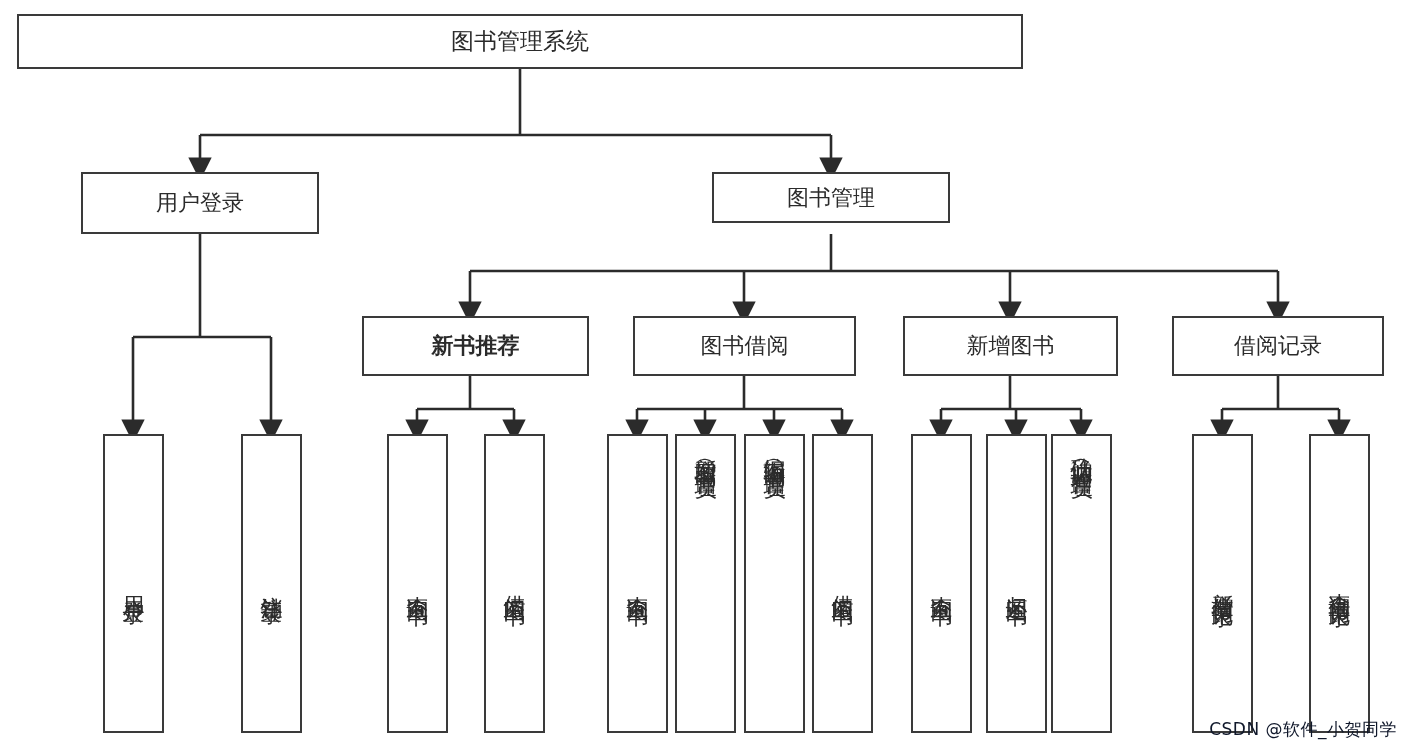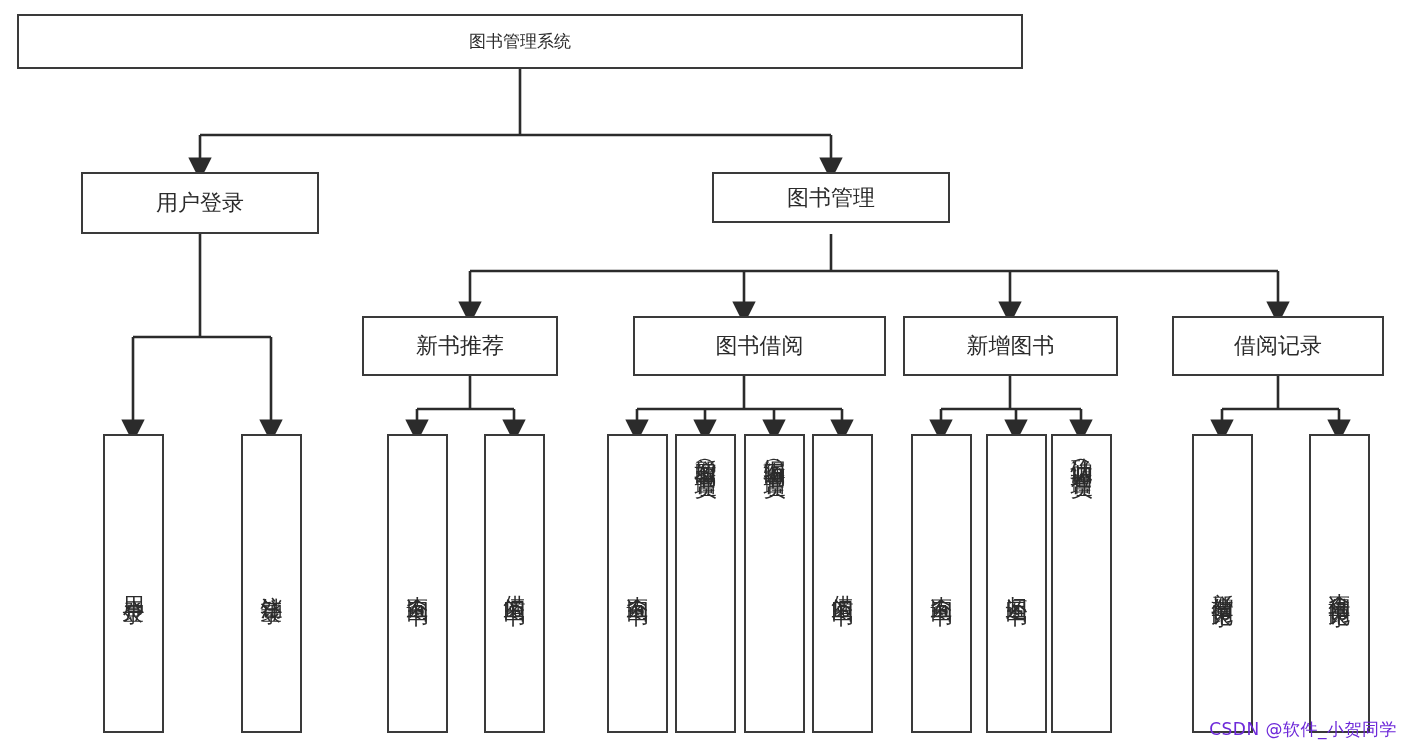--- a/index.html
+++ b/index.html
@@ -34,21 +34,21 @@
     align-items: center;
     justify-content: center;
   }
   .node .label {
     color: #2b2b2b;
     line-height: 1.15;
     text-align: center;
     white-space: nowrap;
   }
   
-  .node.root .label { font-size: 17px; }
+  .node.root .label { font-size: 23px; }
   
   .node.mid .label { font-size: 22px; }
   
   .node.leaf {
     align-items: flex-start;
     justify-content: center;
     padding-top: 4px;
   }
   .node.leaf.centered {
     align-items: center;
@@ -60,21 +60,21 @@
     font-size: 22px;
     letter-spacing: 3px;
     line-height: 1;
     white-space: nowrap;
   }
   .watermark {
     position: absolute;
     right: 8px;
     bottom: 6px;
     font-size: 17px;
-    color: #6d28d9;
+    color: #0f172a;
     letter-spacing: 0.5px;
     white-space: nowrap;
     font-family: "DejaVu Sans", "Liberation Sans", sans-serif;
   }
 </style>
 </head>
 <body>
 
 <div id="canvas">
 
@@ -132,24 +132,24 @@
     <span class="label">图书管理系统</span>
   </div>
 
   <div class="node mid" style="left:81px; top:172px; width:238px; height:62px;">
     <span class="label">用户登录</span>
   </div>
   <div class="node mid" style="left:712px; top:172px; width:238px; height:51px;">
     <span class="label">图书管理</span>
   </div>
 
-  <div class="node mid" style="left:362px; top:316px; width:196px; height:60px;">
+  <div class="node mid" style="left:362px; top:316px; width:227px; height:60px;font-weight:bold;">
     <span class="label">新书推荐</span>
   </div>
-  <div class="node mid" style="left:633px; top:316px; width:253px; height:60px;">
+  <div class="node mid" style="left:633px; top:316px; width:223px; height:60px;">
     <span class="label">图书借阅</span>
   </div>
   <div class="node mid" style="left:903px; top:316px; width:215px; height:60px;">
     <span class="label">新增图书</span>
   </div>
   <div class="node mid" style="left:1172px; top:316px; width:212px; height:60px;">
     <span class="label">借阅记录</span>
   </div>
 
   <div class="node leaf centered" style="left:103px; top:434px; width:61px; height:299px;">

